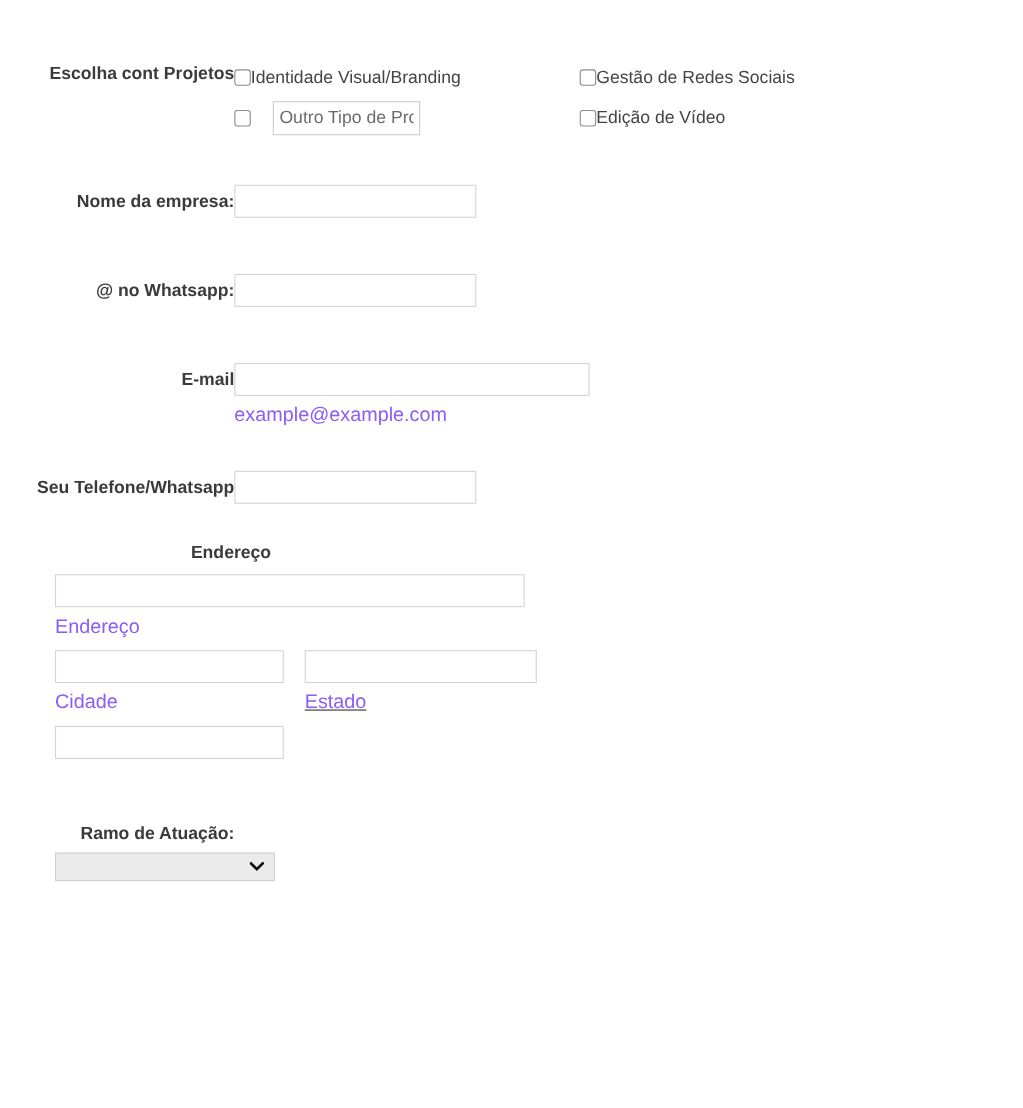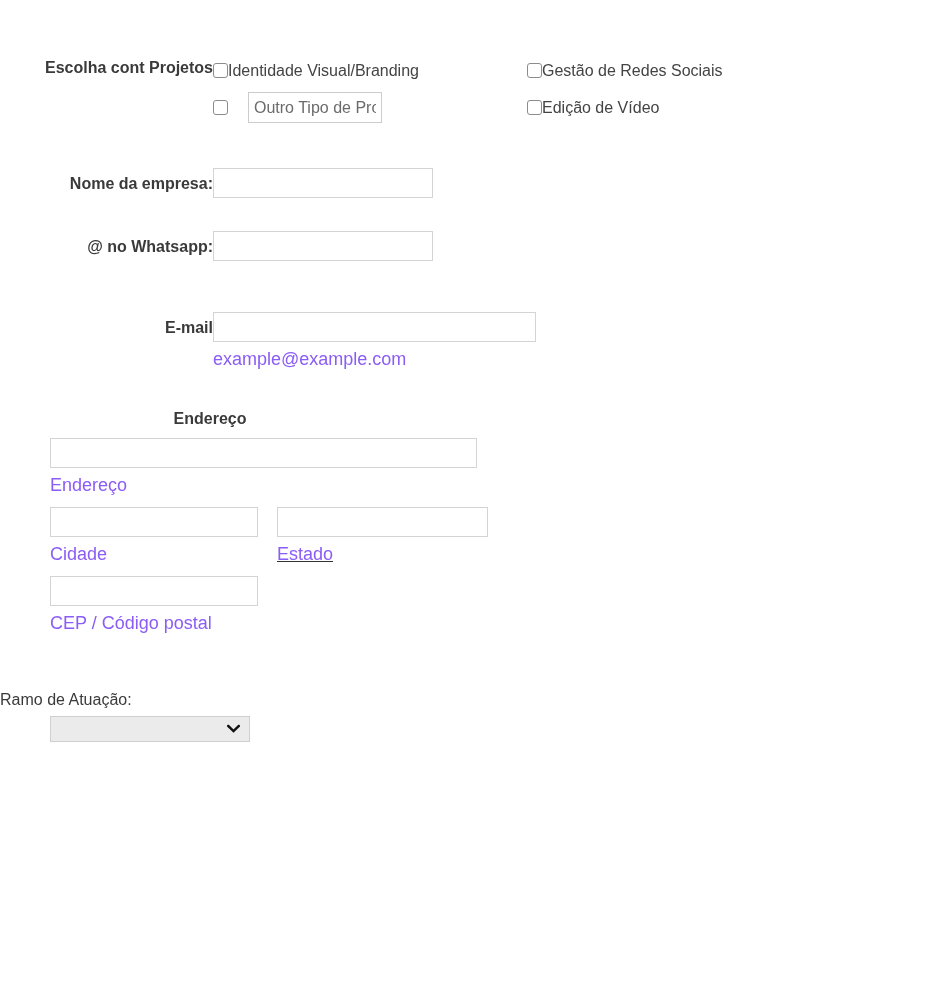--- a/index.html
+++ b/index.html
@@ -130,23 +130,23 @@
   }
   .addr-wrap { padding-left: 50px; }
   .addr-line { margin-bottom: 0; }
   .addr-pair { display: flex; }
   .addr-pair .cell-city { width: 218px; }
   .addr-pair .cell-state { margin-left: 9px; text-decoration: underline; }
 
   
   .sel-label {
     width: 213px;
-    text-align: left;
-    font-size: 16px;
-    font-weight: normal;
+    text-align: right;
+    font-size: 16px;
+    font-weight: bold;
     color: #3a3a3a;
     margin-bottom: 7px;
   }
   .sel {
     -webkit-appearance: none;
     appearance: none;
     width: 200px;
     height: 26px;
     margin-left: 50px;
     border: 1px solid #cfcfcf;
@@ -211,21 +211,21 @@
           <span class="cb-text">Edição de Vídeo</span>
         </div>
 
       </div>
 
     </div>
   </div>
 
   <div class="spacer-42"></div>
 
-  <div class="field-row" style="margin-bottom:33px;">
+  <div class="field-row" style="margin-bottom:51px;">
     <div class="field-label">Nome da empresa:</div>
     <div class="field-control">
       <input class="txt w-220" type="text" placeholder="" style="">
     </div>
   </div>
 
   <div class="field-row" style="margin-bottom:51px;">
     <div class="field-label">@ no Whatsapp:</div>
     <div class="field-control">
       <input class="txt w-220" type="text" placeholder="" style="">
@@ -233,20 +233,26 @@
   </div>
 
   <div class="field-row" style="margin-bottom:43px;">
     <div class="field-label">E-mail</div>
     <div class="field-control">
       <input class="txt w-323" type="text" placeholder="" style="">
       <div class="hint">example@example.com</div>
     </div>
   </div>
 
+  <div class="field-row" style="margin-bottom:36px;">
+    <div class="field-label">Seu Telefone/Whatsapp</div>
+    <div class="field-control">
+      <input class="txt w-220" type="text" placeholder="" style="">
+    </div>
+  </div>
 
   <div>
     <div class="address-title">Endereço</div>
 
     <div class="addr-wrap">
 
       <div class="addr-line">
         <input class="txt w-427" type="text" style="">
         <div class="hint">Endereço</div>
       </div>
@@ -258,21 +264,20 @@
           <div class="hint">Cidade</div>
         </div>
         <div class="cell-state">
           <input class="txt w-211" type="text" style="">
           <div class="hint">Estado</div>
         </div>
       </div>
 
       <div class="addr-line" style="margin-top:14px;">
         <input class="txt w-208" type="text" style="">
-        <div class="hint">CEP / Código postal</div>
       </div>
 
     </div>
   </div>
 
   <div style="margin-top:60px;">
     <div class="sel-label">Ramo de Atuação:</div>
     <div class="select-wrap" style="margin-left:50px;">
       <select class="sel" style="margin-left:0;">
         <option></option>

